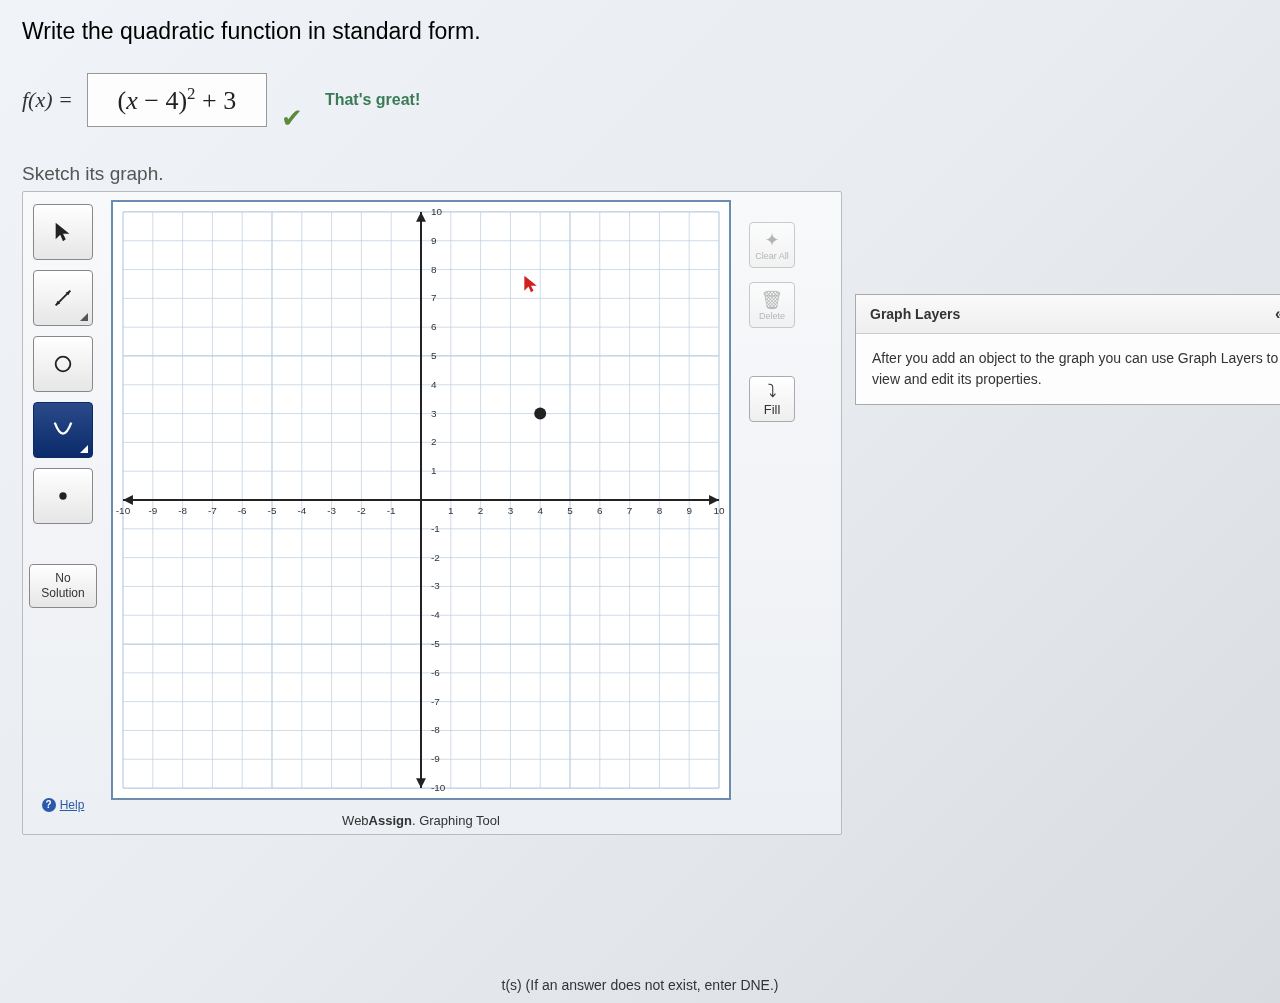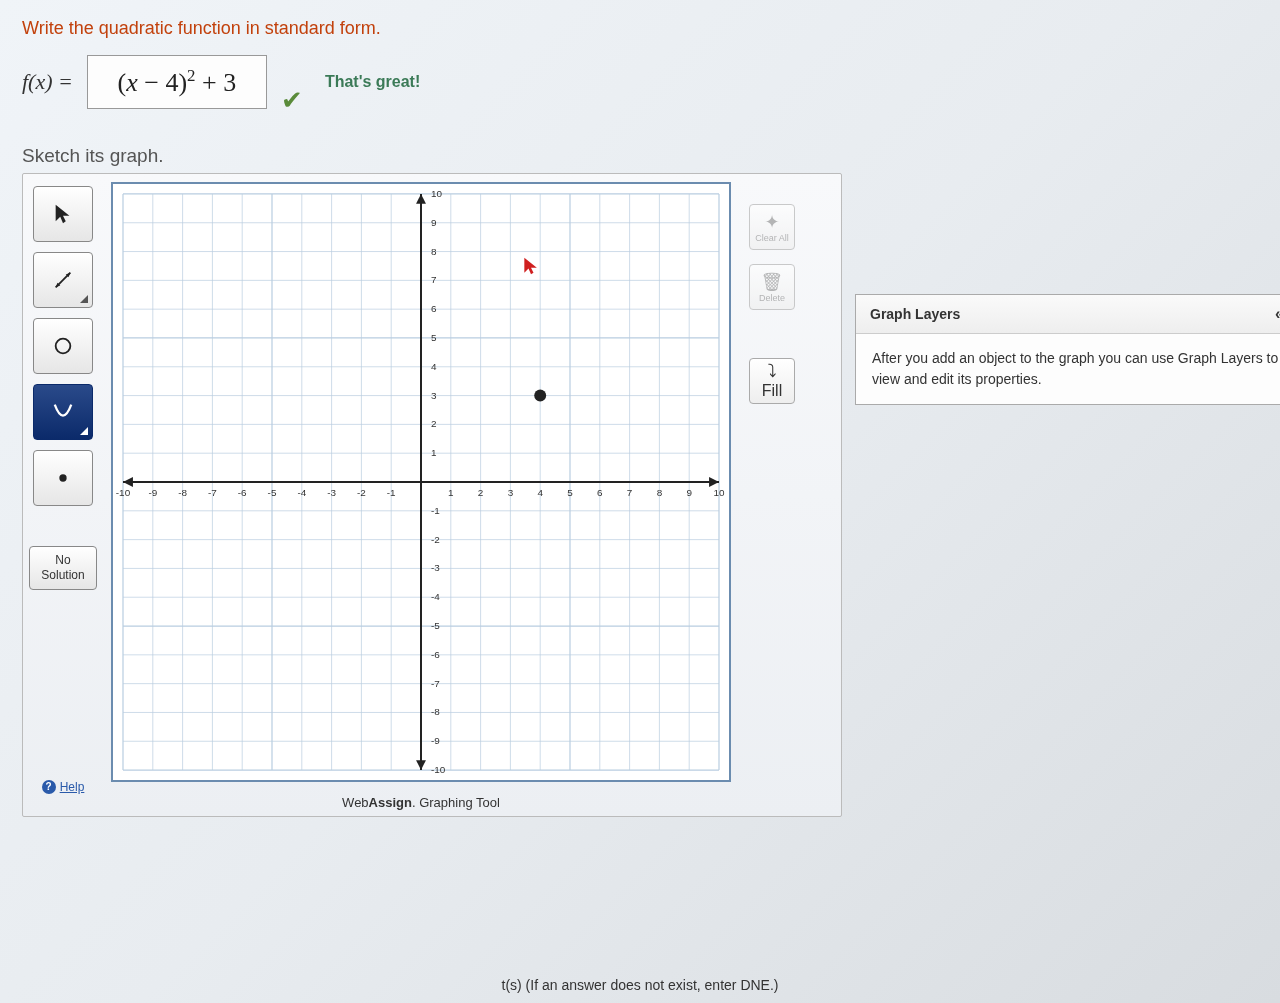--- a/index.html
+++ b/index.html
@@ -8,23 +8,23 @@
     background: linear-gradient(135deg, #f0f4f8 0%, #e8ecf0 50%, #d8dce0 100%);
     width: 1280px;
     height: 1003px;
     overflow: hidden;
     color: #333;
   }
   .question-area {
     padding: 18px 22px;
   }
   .instruction {
-    font-size: 18px;
-    color: #c2410c;
-    margin-bottom: 16px;
+    font-size: 23px;
+    color: #000000;
+    margin-bottom: 28px;
   }
   .equation-row {
     padding-left: 130px;
     font-size: 20px;
     font-style: italic;
     color: #444;
     margin-bottom: 18px;
     font-family: "Times New Roman", serif;
   }
   .equation-row .const19 { color: #c00000; font-style: normal; }
@@ -381,21 +381,21 @@
         <span class="icn">✦</span>
         <span style="font-size:9px">Clear All</span>
       </div>
       <div class="side-btn">
         <span class="icn">🗑</span>
         <span style="font-size:9px">Delete</span>
       </div>
       <div style="height:20px"></div>
       <div class="side-btn active">
         <span class="icn">⤵</span>
-        <span style="font-size:16px">Fill</span>
+        <span style="font-size:13px">Fill</span>
       </div>
     </div>
   </div>
 </div>
 
 <div class="layers-panel">
   <div class="layers-header">
     <span>Graph Layers</span>
     <span class="collapse-icon">«</span>
   </div>

